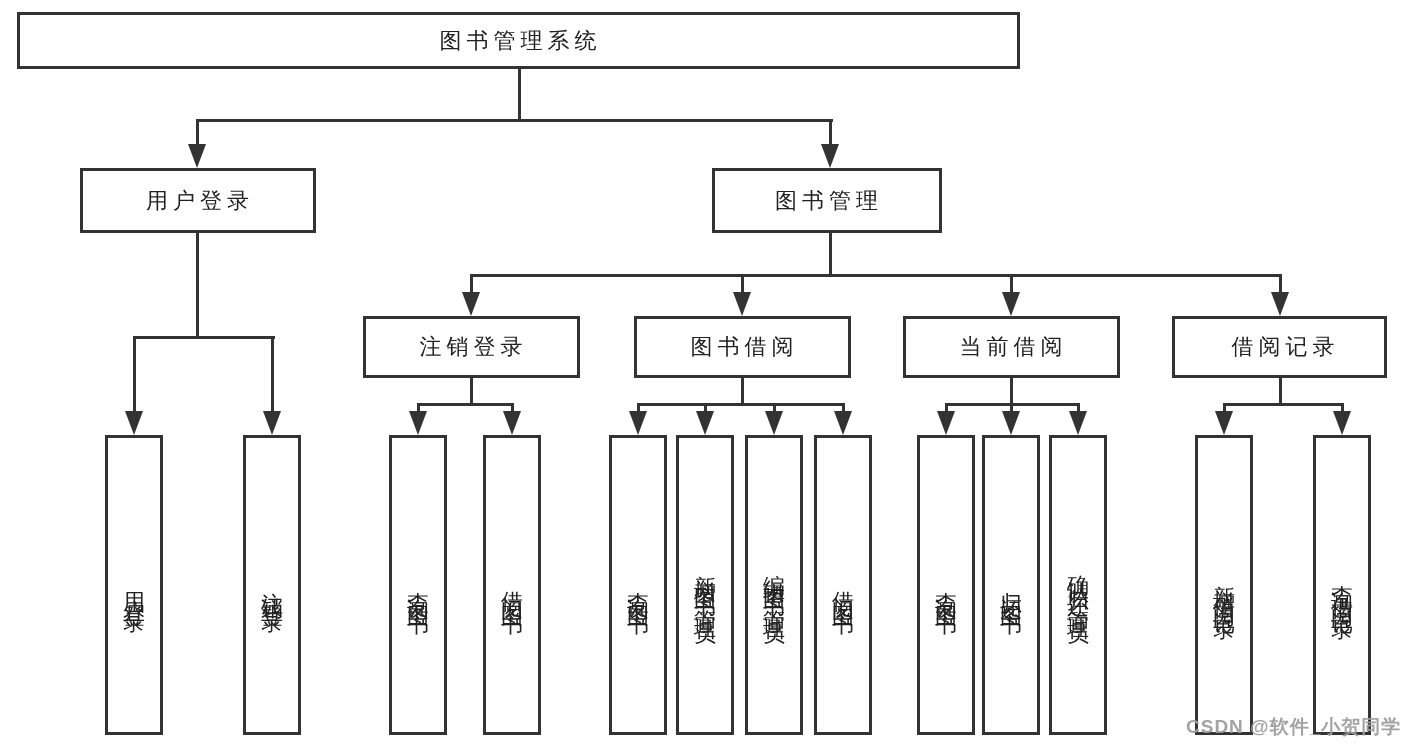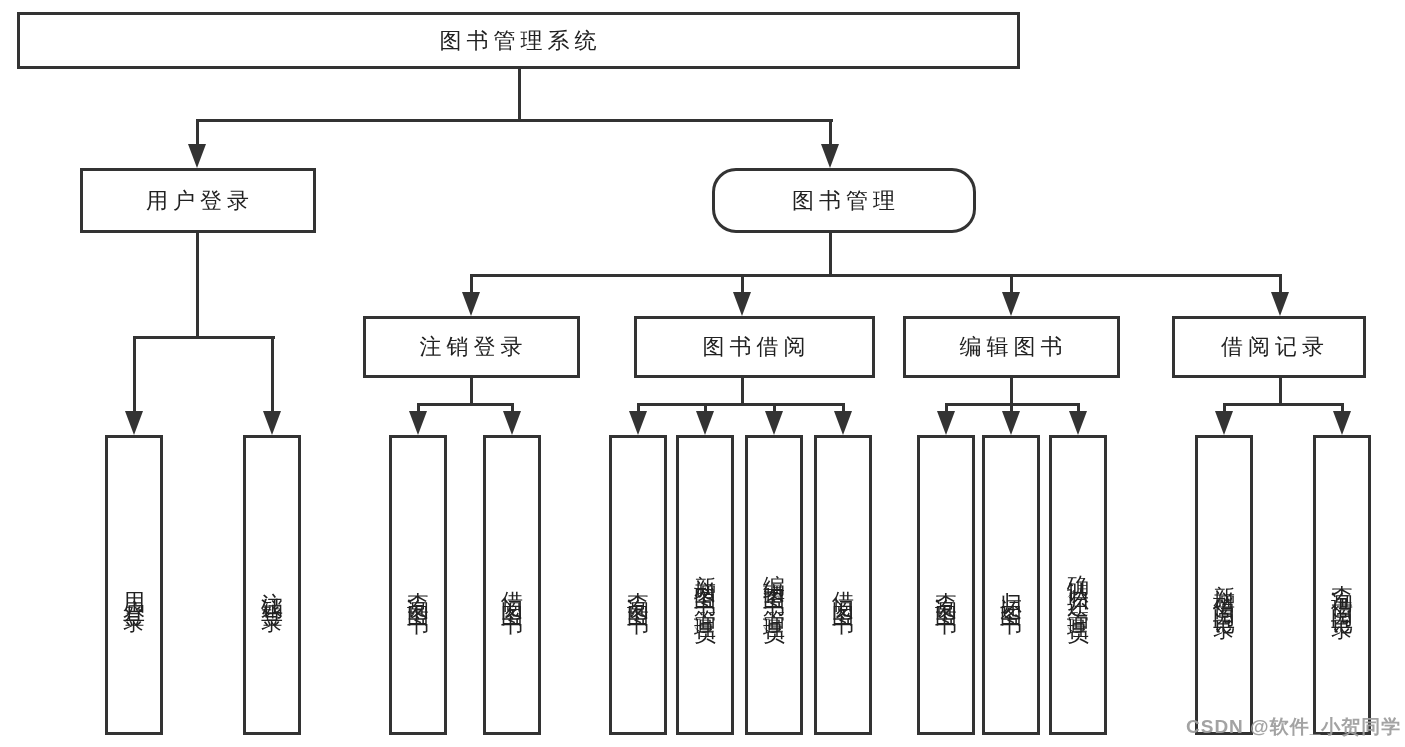--- a/index.html
+++ b/index.html
@@ -57,34 +57,34 @@
 
 <div id="canvas">
 
   <div class="box" style="left:17px;top:12px;width:1003px;height:57px;">
     <span class="lbl">图书管理系统</span>
   </div>
 
   <div class="box" style="left:80px;top:168px;width:236px;height:65px;">
     <span class="lbl">用户登录</span>
   </div>
-  <div class="box" style="left:712px;top:168px;width:264px;height:65px;border-radius:24px;">
+  <div class="box" style="left:712px;top:168px;width:230px;height:65px;">
     <span class="lbl">图书管理</span>
   </div>
 
   <div class="box" style="left:363px;top:316px;width:217px;height:62px;">
     <span class="lbl">注销登录</span>
   </div>
-  <div class="box" style="left:634px;top:316px;width:241px;height:62px;">
+  <div class="box" style="left:634px;top:316px;width:217px;height:62px;">
     <span class="lbl">图书借阅</span>
   </div>
   <div class="box" style="left:903px;top:316px;width:217px;height:62px;">
-    <span class="lbl">编辑图书</span>
+    <span class="lbl">当前借阅</span>
   </div>
-  <div class="box" style="left:1172px;top:316px;width:194px;height:62px;padding-left:8px;">
+  <div class="box" style="left:1172px;top:316px;width:215px;height:62px;padding-left:8px;">
     <span class="lbl">借阅记录</span>
   </div>
 
   <div class="box leaf" style="left:105px;top:435px;width:58px;height:300px;">
     <span class="lbl">用户登录</span>
   </div>
   <div class="box leaf" style="left:243px;top:435px;width:58px;height:300px;">
     <span class="lbl">注销登录</span>
   </div>
 

